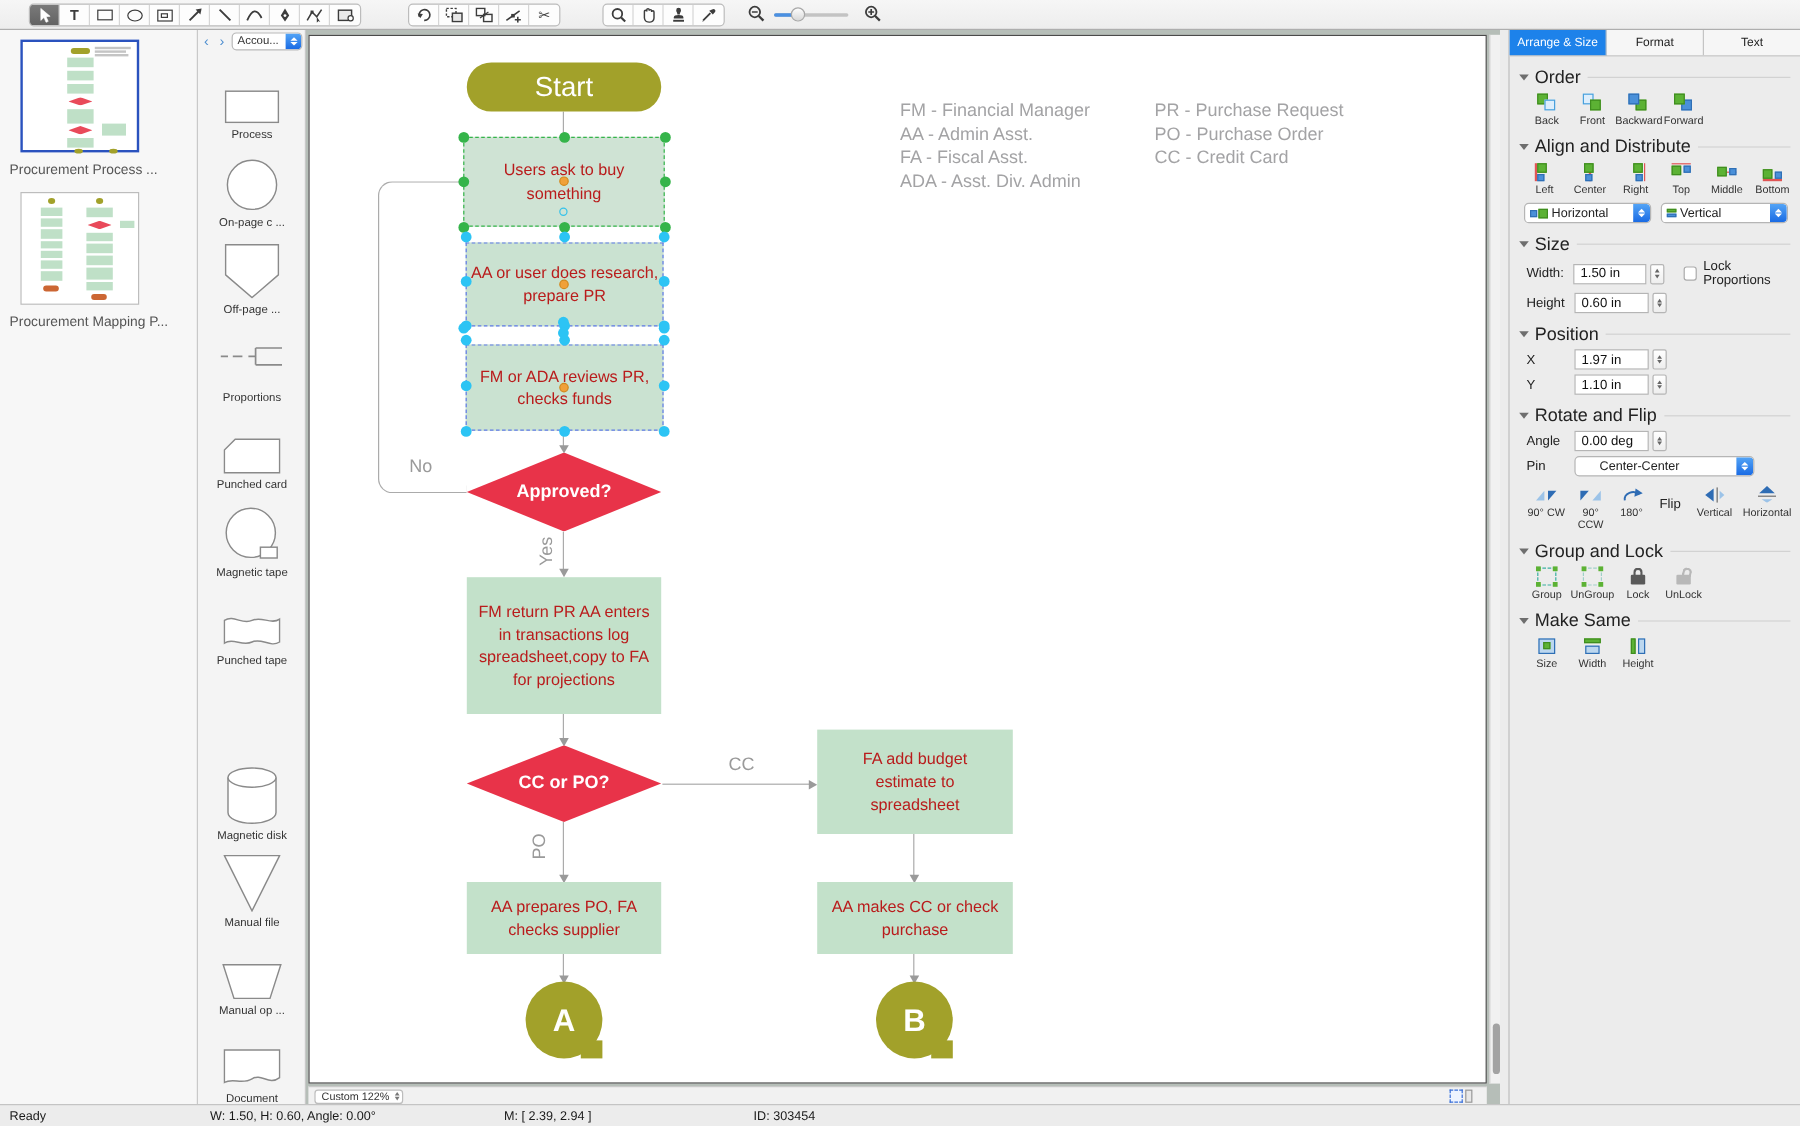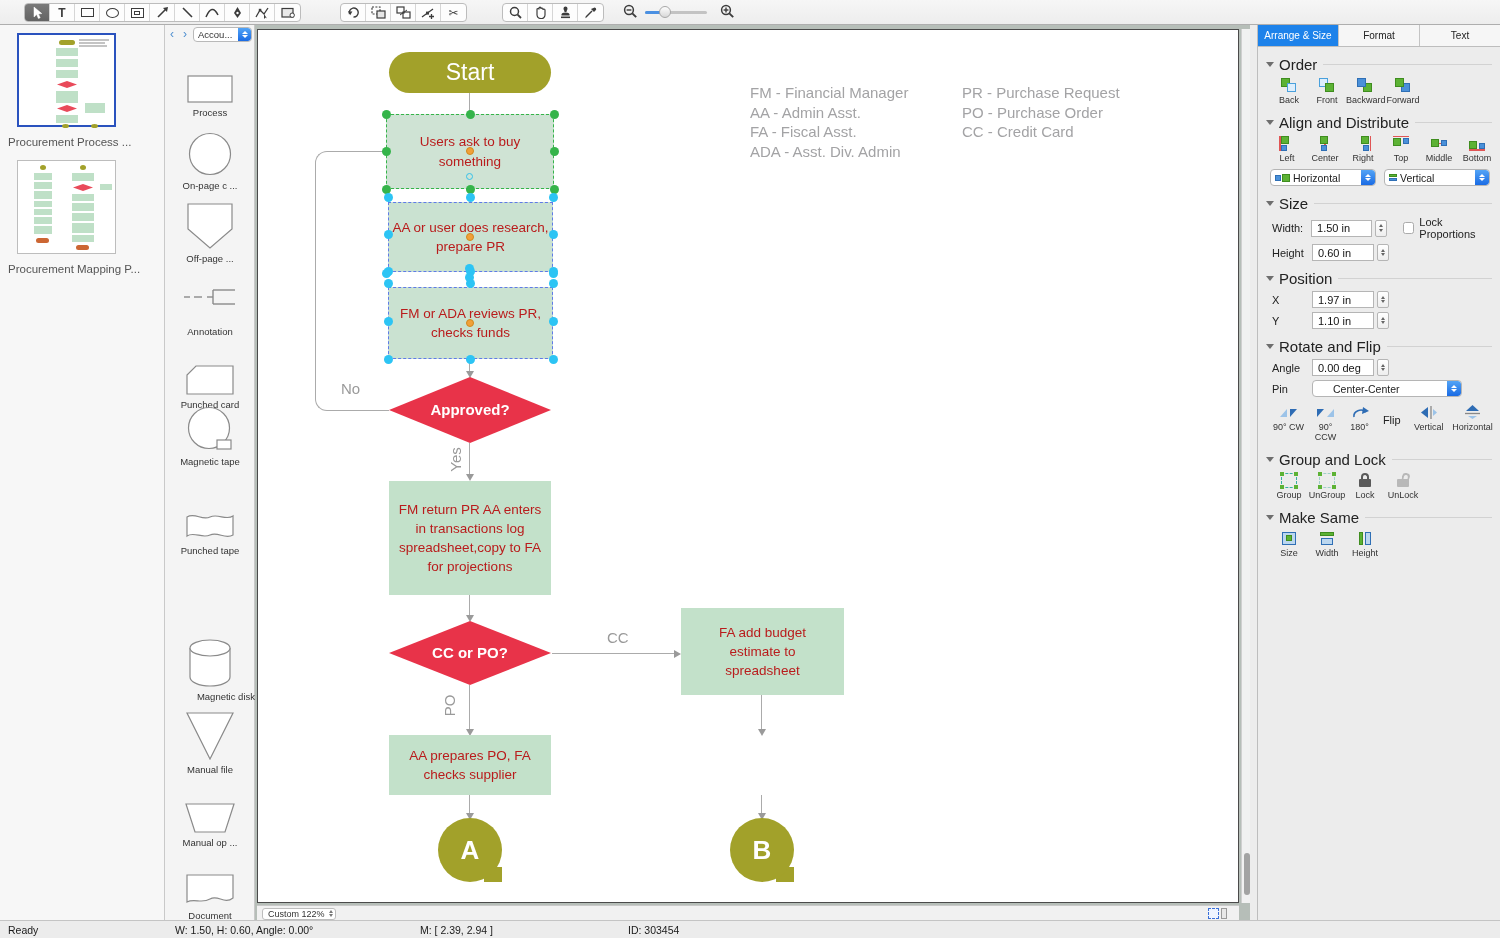--- a/index.html
+++ b/index.html
@@ -384,53 +384,53 @@
     <div class="glyphbox" style="align-items:center;">
       <svg width="54" height="18">
           <line x1="1" y1="9" x2="7" y2="9" stroke="#8a8a8a" stroke-width="1.4"></line>
           <line x1="11" y1="9" x2="19" y2="9" stroke="#8a8a8a" stroke-width="1.4"></line>
           <line x1="24" y1="9" x2="30" y2="9" stroke="#8a8a8a" stroke-width="1.4"></line>
           <line x1="30" y1="2" x2="30" y2="16" stroke="#8a8a8a" stroke-width="1.4"></line>
           <line x1="30" y1="2" x2="52" y2="2" stroke="#8a8a8a" stroke-width="1.4"></line>
           <line x1="30" y1="16" x2="52" y2="16" stroke="#8a8a8a" stroke-width="1.4"></line>
         </svg>
     </div>
-    <div class="shape-label">Annotation</div>
+    <div class="shape-label">Proportions</div>
   </div>
 
   <div class="shape-item" style="top:320px;">
     <div class="glyphbox">
       <svg width="48" height="30">
           <polygon points="10,1 47,1 47,29 1,29 1,10" fill="#fff" stroke="#8a8a8a" stroke-width="1.2"></polygon>
         </svg>
     </div>
     <div class="shape-label">Punched card</div>
   </div>
 
-  <div class="shape-item" style="top:377px;text-align:center;">
+  <div class="shape-item" style="top:393px;text-align:center;">
     <div class="glyphbox">
       <svg width="46" height="46">
           <circle cx="22" cy="22" r="20.5" fill="#fff" stroke="#8a8a8a" stroke-width="1.2"></circle>
           <rect x="30" y="34" width="14" height="9" fill="#fff" stroke="#8a8a8a" stroke-width="1.2"></rect>
         </svg>
     </div>
     <div class="shape-label">Magnetic tape</div>
   </div>
 
   <div class="shape-item" style="top:466px;">
     <div class="glyphbox">
       <svg width="48" height="30">
           <path d="M1 6 C9 1 16 10 24 6 C32 2 40 10 47 5 L47 24 C39 29 32 20 24 24 C16 28 8 20 1 25 Z" fill="#fff" stroke="#8a8a8a" stroke-width="1.2"></path>
         </svg>
     </div>
     <div class="shape-label">Punched tape</div>
   </div>
 
 
-  <div class="shape-item" style="top:612px;text-align:right;">
+  <div class="shape-item" style="top:612px;">
     <div class="glyphbox">
       <svg width="44" height="48">
           <path d="M2 9 L2 38 C2 43 11 47 22 47 C33 47 42 43 42 38 L42 9" fill="#fff" stroke="#8a8a8a" stroke-width="1.2"></path>
           <ellipse cx="22" cy="9" rx="20" ry="8" fill="#fff" stroke="#8a8a8a" stroke-width="1.2"></ellipse>
         </svg>
     </div>
     <div class="shape-label">Magnetic disk</div>
   </div>
 
   <div class="shape-item" style="top:685px;">
@@ -504,20 +504,21 @@
 
     <div class="node start" style="left:134px;top:27px;width:162px;height:41px;">Start</div>
     <div class="node proc seld-green" style="left:131px;top:89px;width:168px;height:75px;">Users ask to buy something</div>
     <div class="node proc seld-blue" style="left:133px;top:177px;width:165px;height:70px;">AA or user does research, prepare PR</div>
     <div class="node proc seld-blue" style="left:133px;top:262px;width:165px;height:72px;">FM or ADA reviews PR, checks funds</div>
     <div class="node diamond" style="left:134px;top:352px;width:162px;height:66px;">Approved?</div>
     <div class="node proc" style="left:134px;top:456px;width:162px;height:114px;padding:0 6px;">FM return PR AA enters in transactions log spreadsheet,copy to FA for projections</div>
     <div class="node diamond" style="left:134px;top:596px;width:162px;height:64px;">CC or PO?</div>
     <div class="node proc" style="left:426px;top:583px;width:163px;height:87px;padding:0 14px;">FA add budget estimate to spreadsheet</div>
     <div class="node proc" style="left:134px;top:710px;width:162px;height:60px;">AA prepares PO, FA checks supplier</div>
+    <div class="node proc" style="left:426px;top:710px;width:163px;height:60px;">AA makes CC or check purchase</div>
 
     <div class="offpage" style="left:183px;top:793px;width:66px;height:66px;">
       <div class="tab"></div>
       <div class="circ">A</div>
     </div>
     <div class="offpage" style="left:475px;top:793px;width:66px;height:66px;">
       <div class="tab"></div>
       <div class="circ">B</div>
     </div>
 

